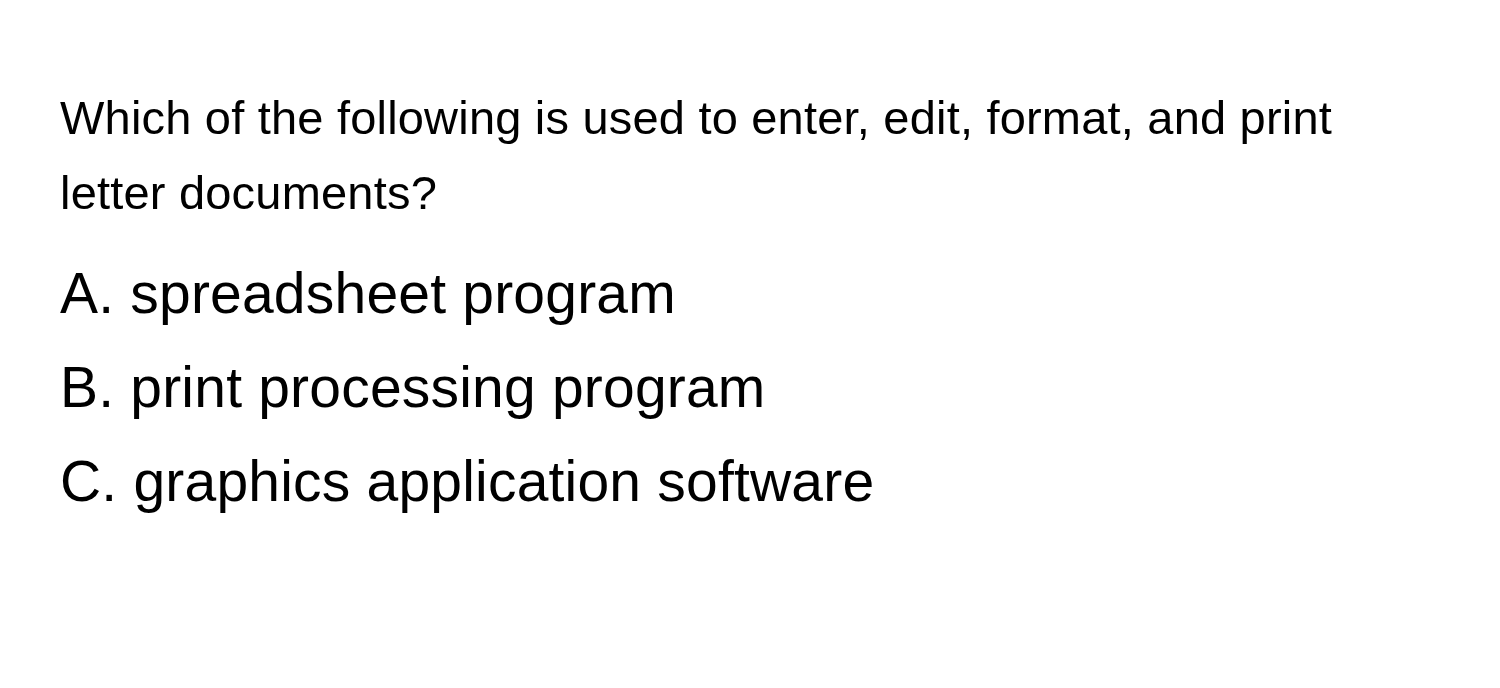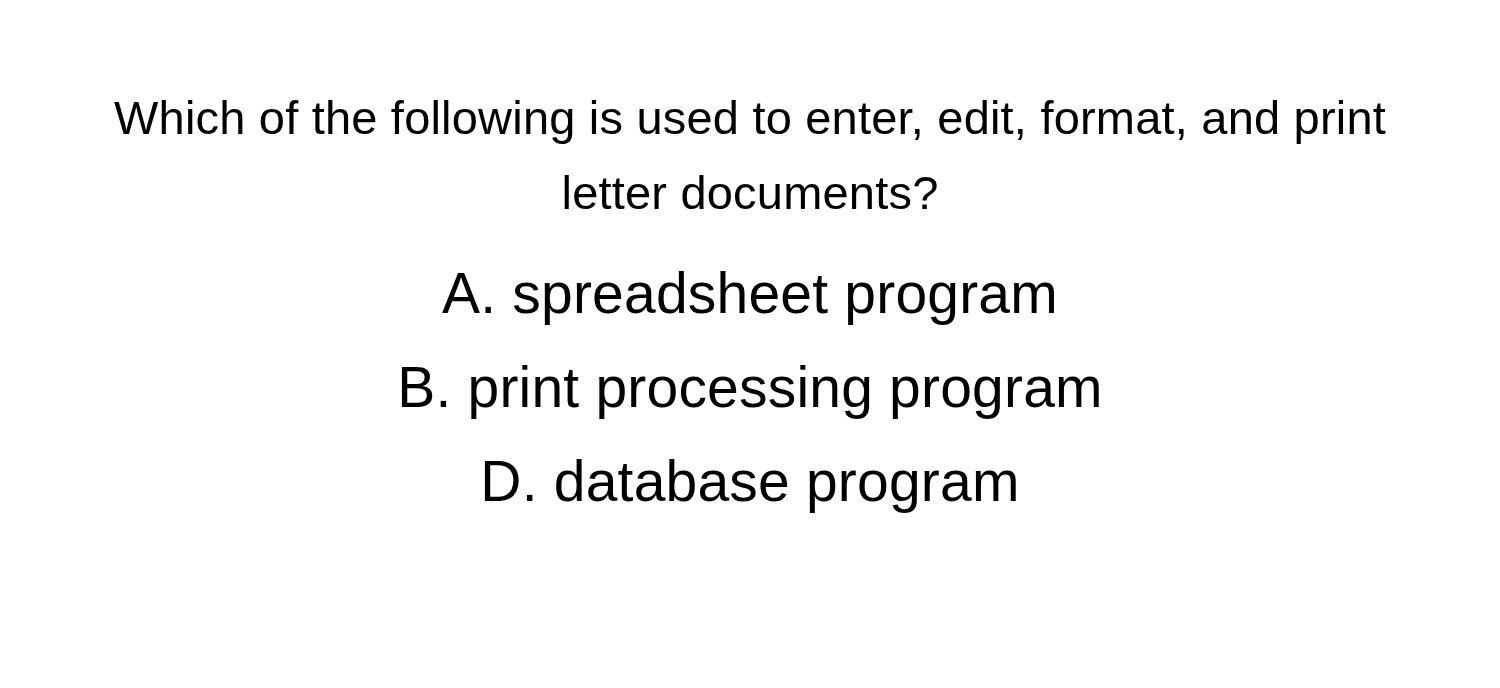--- a/index.html
+++ b/index.html
@@ -1,19 +1,18 @@
 <!DOCTYPE html>
 <html><head>
   <meta charset="utf-8">
   <style>
     * {
       margin: 0;
       padding: 0;
       box-sizing: border-box;
-      text-align: center;
     }
     body {
       width: 1500px;
       height: 688px;
       background: #ffffff;
       font-family: -apple-system, BlinkMacSystemFont, "Segoe UI", Helvetica, Arial, sans-serif;
       padding: 80px 60px 60px 60px;
     }
     .question-text {
       font-size: 47px;
@@ -34,14 +33,14 @@
     }
   </style>
 </head>
 <body>
 
 <div class="question-text">Which of the following is used to enter, edit, format, and print letter documents?</div>
 
 <div class="options-container">
   <div class="option">A. spreadsheet program</div>
   <div class="option">B. print processing program</div>
-  <div class="option">D. database program</div>
+  <div class="option">C. graphics application software</div>
 </div>
 
 </body></html>

